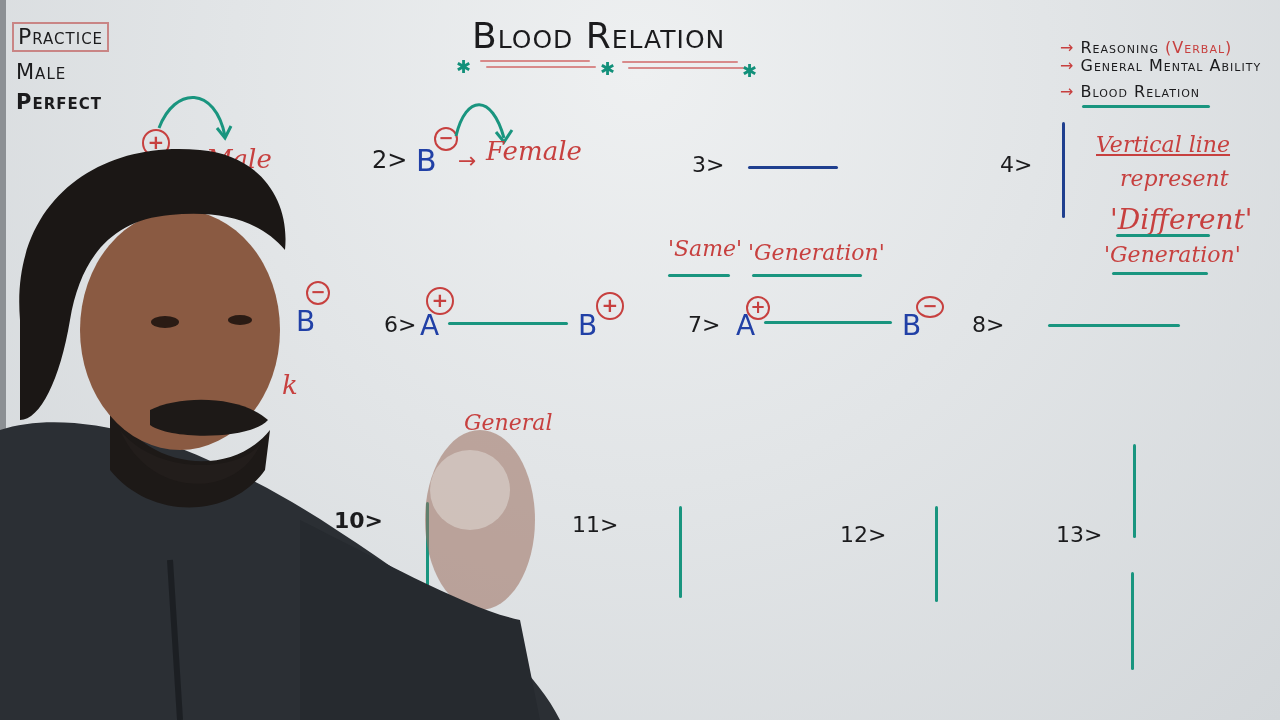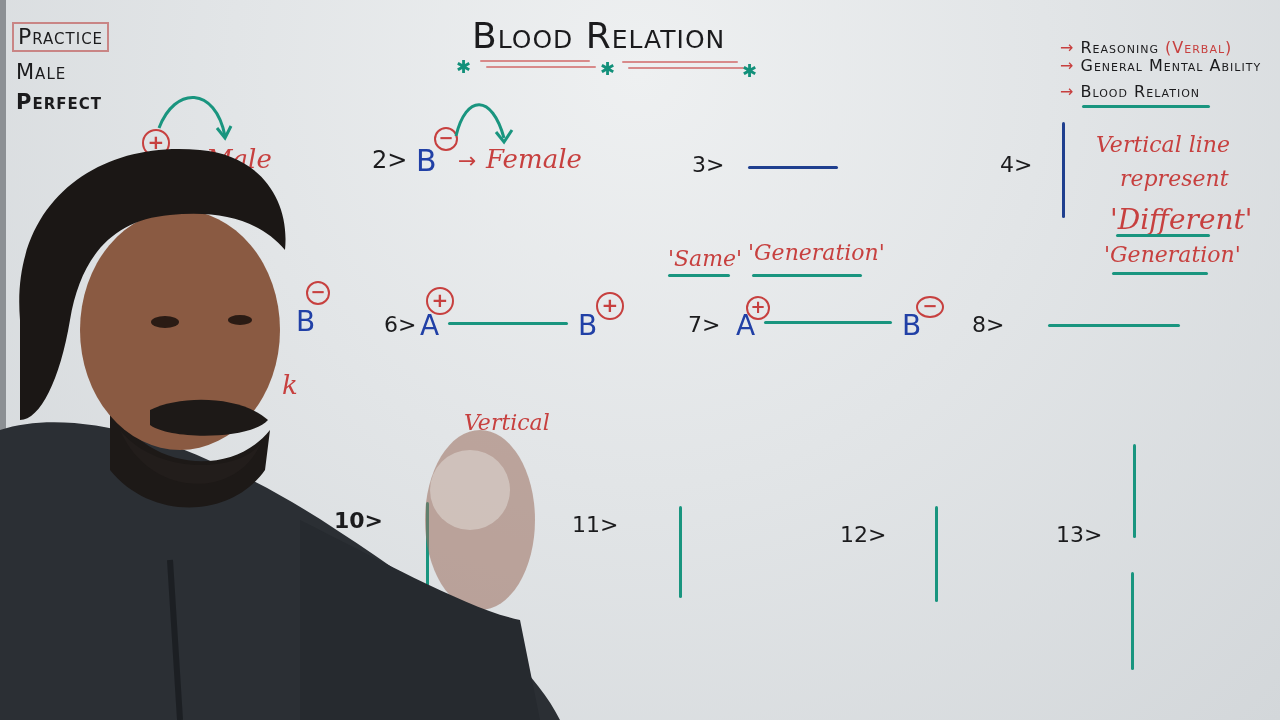--- a/index.html
+++ b/index.html
@@ -79,49 +79,49 @@
   <div class="txt red hand" style="left:206px;top:146px;font-size:26px;">Male</div>
 
   <div class="txt black" style="left:372px;top:148px;font-size:24px;">2&gt;</div>
   <div class="txt blue" style="left:416px;top:146px;font-size:30px;">B</div>
   <div class="circle" style="left:434px;top:127px;width:20px;height:20px;line-height:18px;font-size:18px;">−</div>
   <svg style="position:absolute;left:452px;top:100px;" width="64" height="46">
     <path d="M4 36 C 14 -6, 40 -6, 52 38" stroke="#19957f" stroke-width="3" fill="none"></path>
     <path d="M44 32 L52 42 L60 30" stroke="#19957f" stroke-width="3" fill="none"></path>
   </svg>
   <div class="txt red" style="left:458px;top:150px;font-size:22px;">→</div>
-  <div class="txt red hand" style="left:486px;top:146px;font-size:26px;">Female</div>
+  <div class="txt red hand" style="left:486px;top:138px;font-size:26px;">Female</div>
 
   <div class="txt black" style="left:692px;top:154px;font-size:22px;">3&gt;</div>
   <div class="line-h bg-blue" style="left:748px;top:166px;width:90px;"></div>
-  <div class="txt red hand" style="left:668px;top:248px;font-size:22px;text-align:right;">'Same'</div>
+  <div class="txt red hand" style="left:668px;top:238px;font-size:22px;text-align:right;">'Same'</div>
   <div class="txt red hand" style="left:748px;top:242px;font-size:22px;">'Generation'</div>
   <div class="line-h bg-teal" style="left:668px;top:274px;width:62px;"></div>
   <div class="line-h bg-teal" style="left:752px;top:274px;width:110px;"></div>
 
   <div class="txt black" style="left:1000px;top:154px;font-size:22px;">4&gt;</div>
   <div class="line-v bg-blue" style="left:1062px;top:122px;height:96px;"></div>
-  <div class="txt red hand" style="left:1096px;top:134px;font-size:22px;">Vertical line</div>
+  <div class="txt red hand" style="left:1096px;top:134px;font-size:22px;text-decoration:underline;">Vertical line</div>
   <div class="txt red hand" style="left:1120px;top:168px;font-size:22px;">represent</div>
   <div class="txt red hand" style="left:1110px;top:206px;font-size:28px;">'Different'</div>
   <div class="line-h bg-teal" style="left:1116px;top:234px;width:94px;"></div>
   <div class="txt red hand" style="left:1104px;top:244px;font-size:22px;">'Generation'</div>
   <div class="line-h bg-teal" style="left:1112px;top:272px;width:96px;"></div>
 
   <div class="txt blue" style="left:296px;top:308px;font-size:28px;">B</div>
   <div class="circle" style="left:306px;top:281px;width:20px;height:20px;line-height:18px;font-size:18px;">−</div>
   <div class="txt red hand" style="left:282px;top:372px;font-size:26px;">k</div>
 
   <div class="txt black" style="left:384px;top:314px;font-size:22px;">6&gt;</div>
   <div class="txt blue" style="left:420px;top:312px;font-size:28px;">A</div>
   <div class="circle" style="left:426px;top:287px;">+</div>
   <div class="line-h bg-teal" style="left:448px;top:322px;width:120px;"></div>
   <div class="txt blue" style="left:578px;top:312px;font-size:28px;">B</div>
   <div class="circle" style="left:596px;top:292px;">+</div>
-  <div class="txt red hand" style="left:464px;top:412px;font-size:22px;">Vertical</div>
+  <div class="txt red hand" style="left:464px;top:412px;font-size:22px;">General</div>
 
   <div class="txt black" style="left:688px;top:314px;font-size:22px;">7&gt;</div>
   <div class="txt blue" style="left:736px;top:312px;font-size:28px;">A</div>
   <div class="circle" style="left:746px;top:296px;width:20px;height:20px;line-height:18px;font-size:18px;">+</div>
   <div class="line-h bg-teal" style="left:764px;top:321px;width:128px;"></div>
   <div class="txt blue" style="left:902px;top:312px;font-size:28px;">B</div>
   <div class="circle" style="left:916px;top:296px;width:24px;height:18px;line-height:16px;font-size:18px;">−</div>
 
   <div class="txt black" style="left:972px;top:314px;font-size:22px;">8&gt;</div>
   <div class="line-h bg-teal" style="left:1048px;top:324px;width:132px;"></div>

